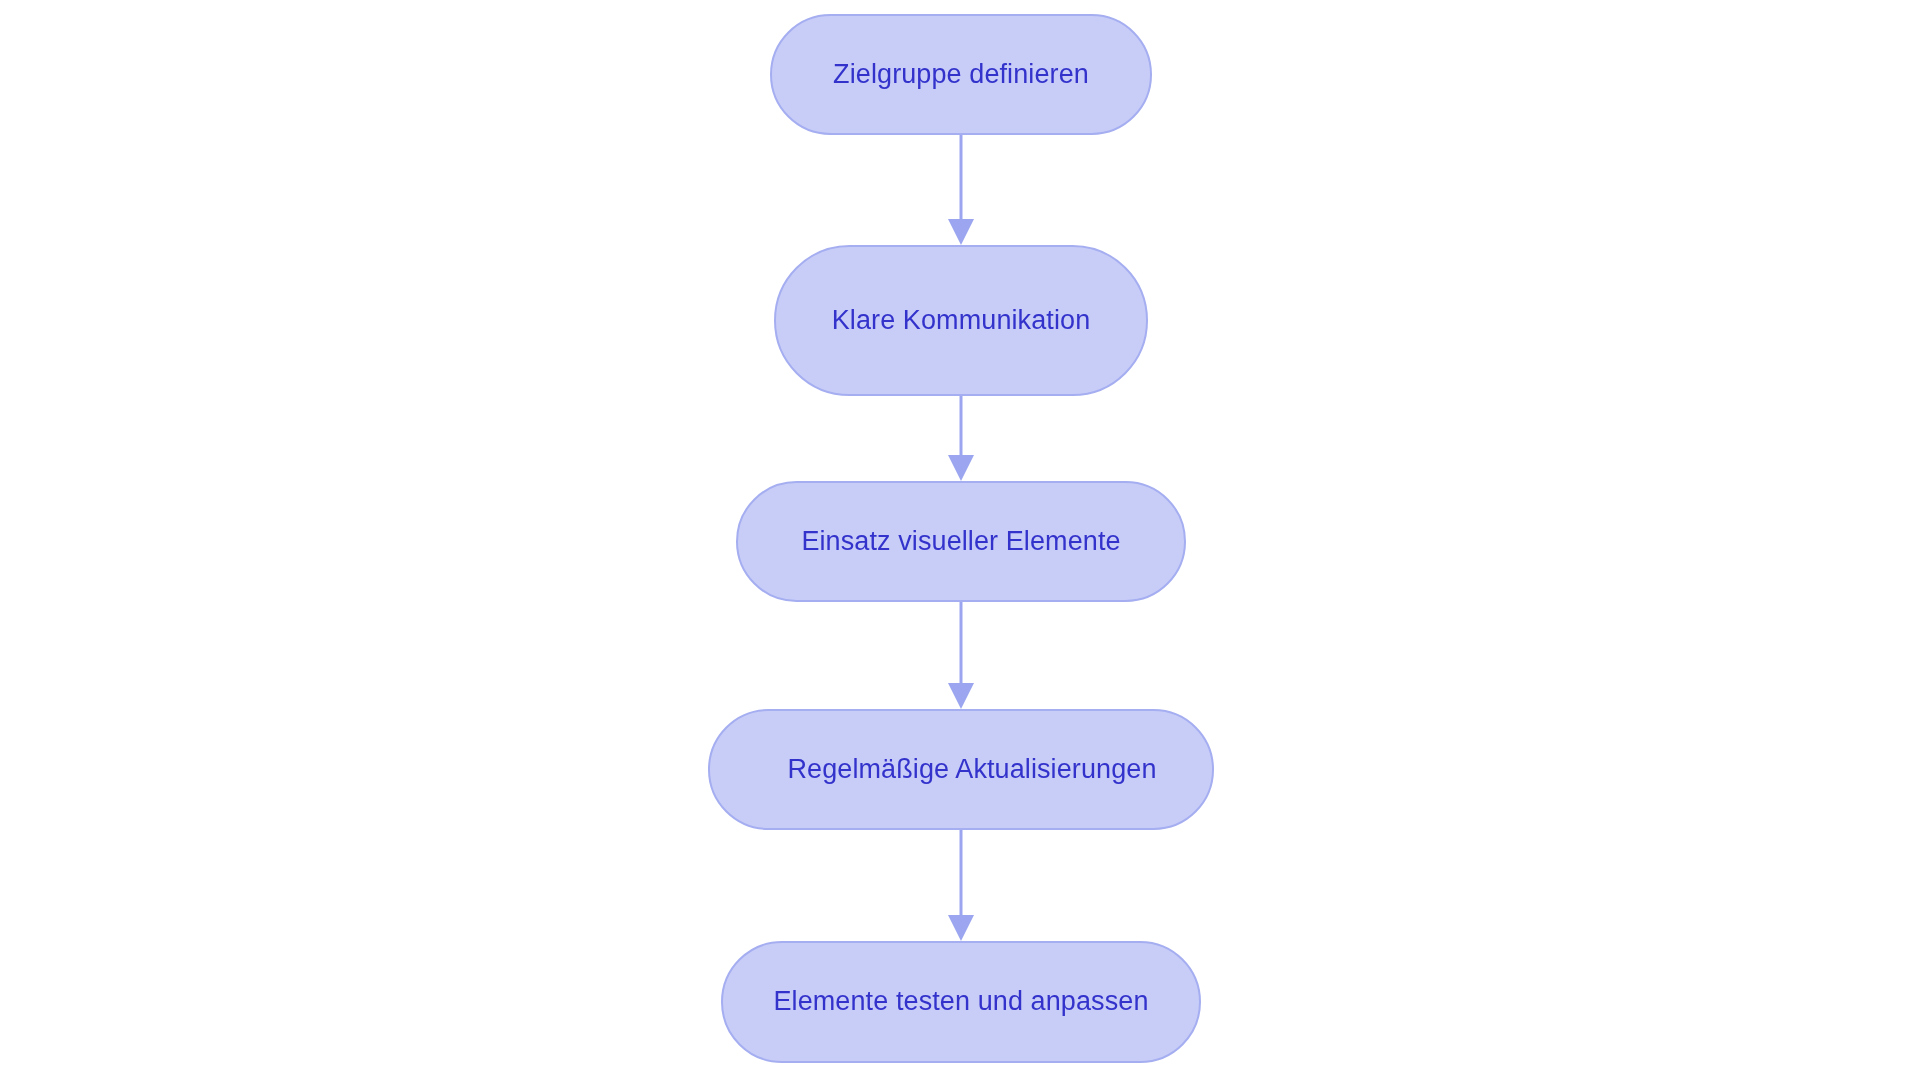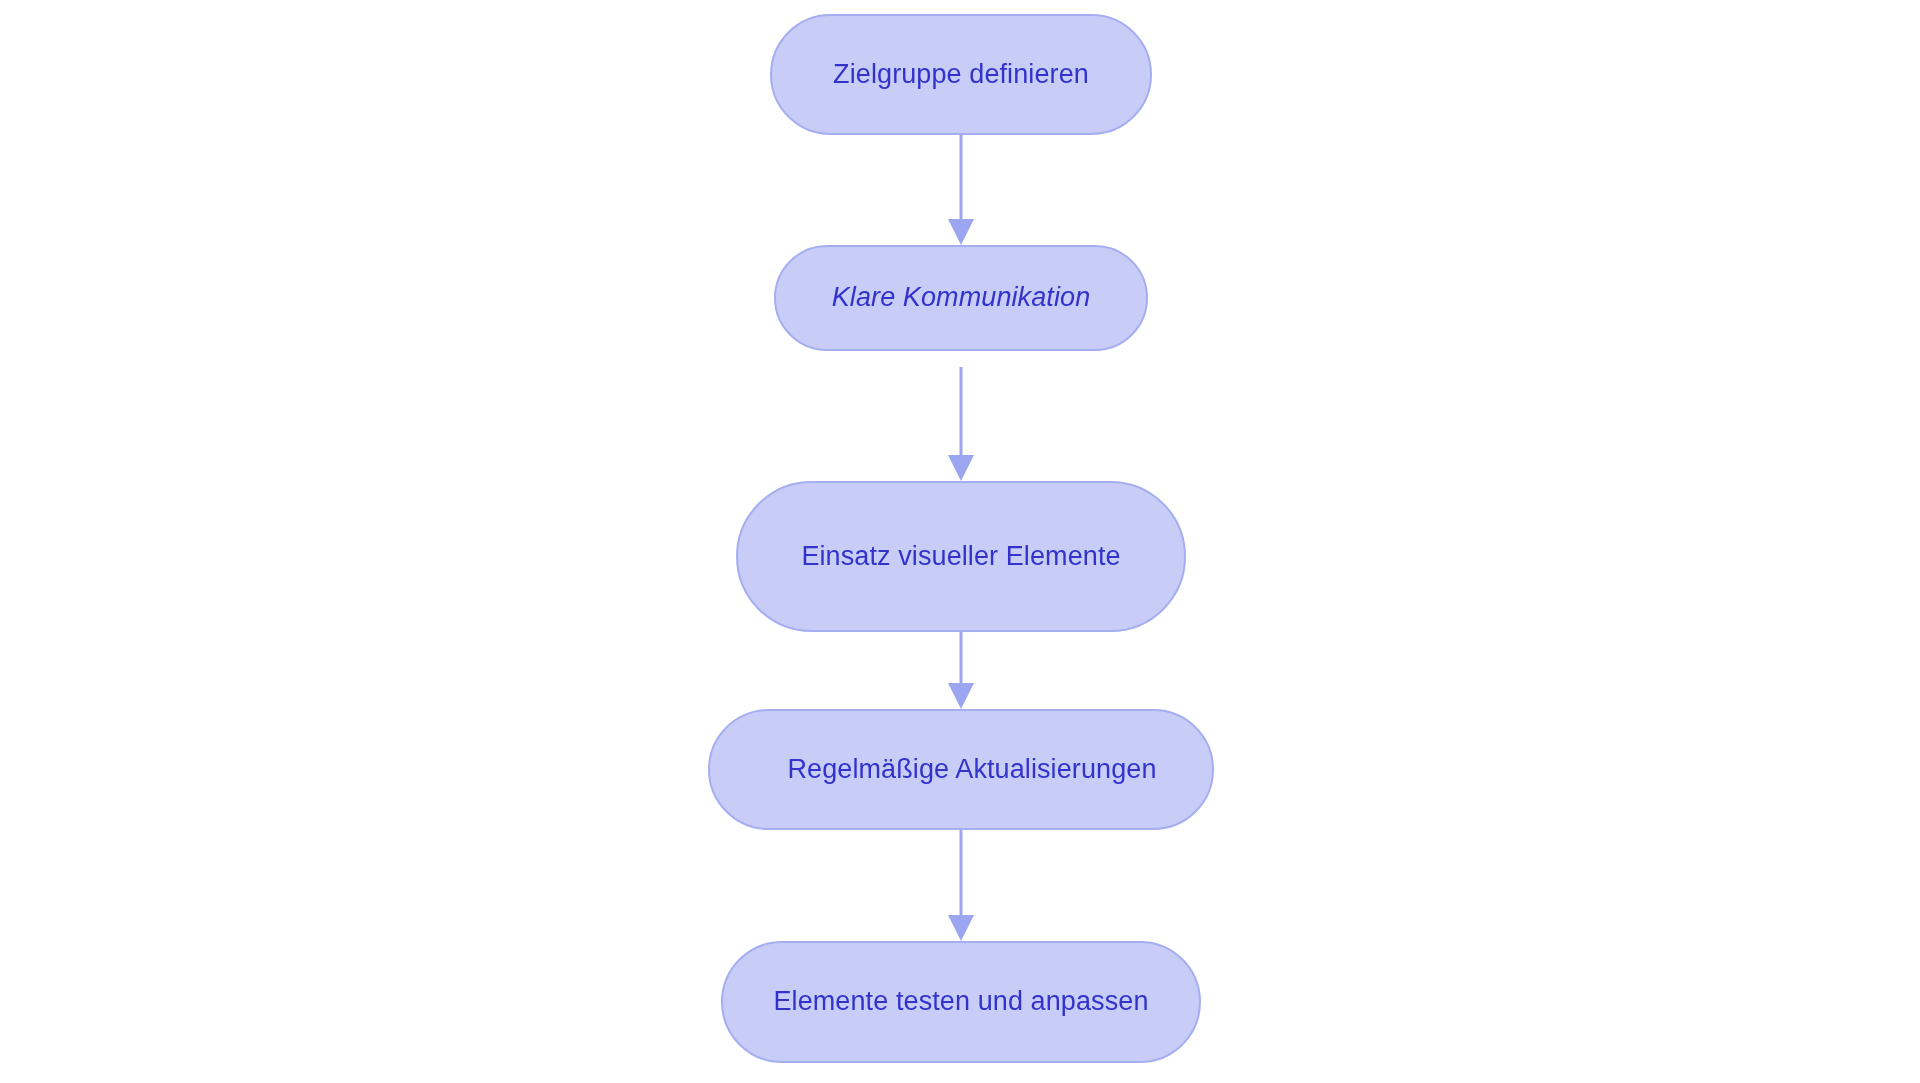--- a/index.html
+++ b/index.html
@@ -71,25 +71,25 @@
         <polygon points="948,683 974,683 961,709" fill="#9ba5f0"></polygon>
         <line x1="961" y1="830" x2="961" y2="916" stroke="#9ba5f0" stroke-width="3"></line>
         <polygon points="948,915 974,915 961,941" fill="#9ba5f0"></polygon>
       </g>
   </svg>
 
   <div class="node-shape" style="left: 770px; top: 14px; width: 382px; height: 121px; background: rgb(200, 205, 248); border-color: rgb(165, 174, 240);">
     <span class="node-label" style="color: rgb(51, 51, 204);">Zielgruppe definieren</span>
   </div>
 
-  <div class="node-shape" style="left: 774px; top: 245px; width: 374px; height: 106px; background: rgb(200, 205, 248); border-color: rgb(165, 174, 240); font-style: italic;">
+  <div class="node-shape" style="left: 774px; top: 245px; width: 374px; height: 151px; background: rgb(200, 205, 248); border-color: rgb(165, 174, 240);">
     <span class="node-label" style="color: rgb(51, 51, 204);">Klare Kommunikation</span>
   </div>
 
-  <div class="node-shape" style="left: 736px; top: 481px; width: 450px; height: 151px; background: rgb(200, 205, 248); border-color: rgb(165, 174, 240);">
+  <div class="node-shape" style="left: 736px; top: 481px; width: 450px; height: 121px; background: rgb(200, 205, 248); border-color: rgb(165, 174, 240);">
     <span class="node-label" style="color: rgb(51, 51, 204);">Einsatz visueller Elemente</span>
   </div>
 
   <div class="node-shape" style="left: 708px; top: 709px; width: 506px; height: 121px; background: rgb(200, 205, 248); border-color: rgb(165, 174, 240);">
     <span class="node-label" style="color: rgb(51, 51, 204); margin-left: 22px;">Regelmäßige Aktualisierungen</span>
   </div>
 
   <div class="node-shape" style="left: 721px; top: 941px; width: 480px; height: 122px; background: rgb(200, 205, 248); border-color: rgb(165, 174, 240);">
     <span class="node-label" style="color: rgb(51, 51, 204);">Elemente testen und anpassen</span>
   </div>

